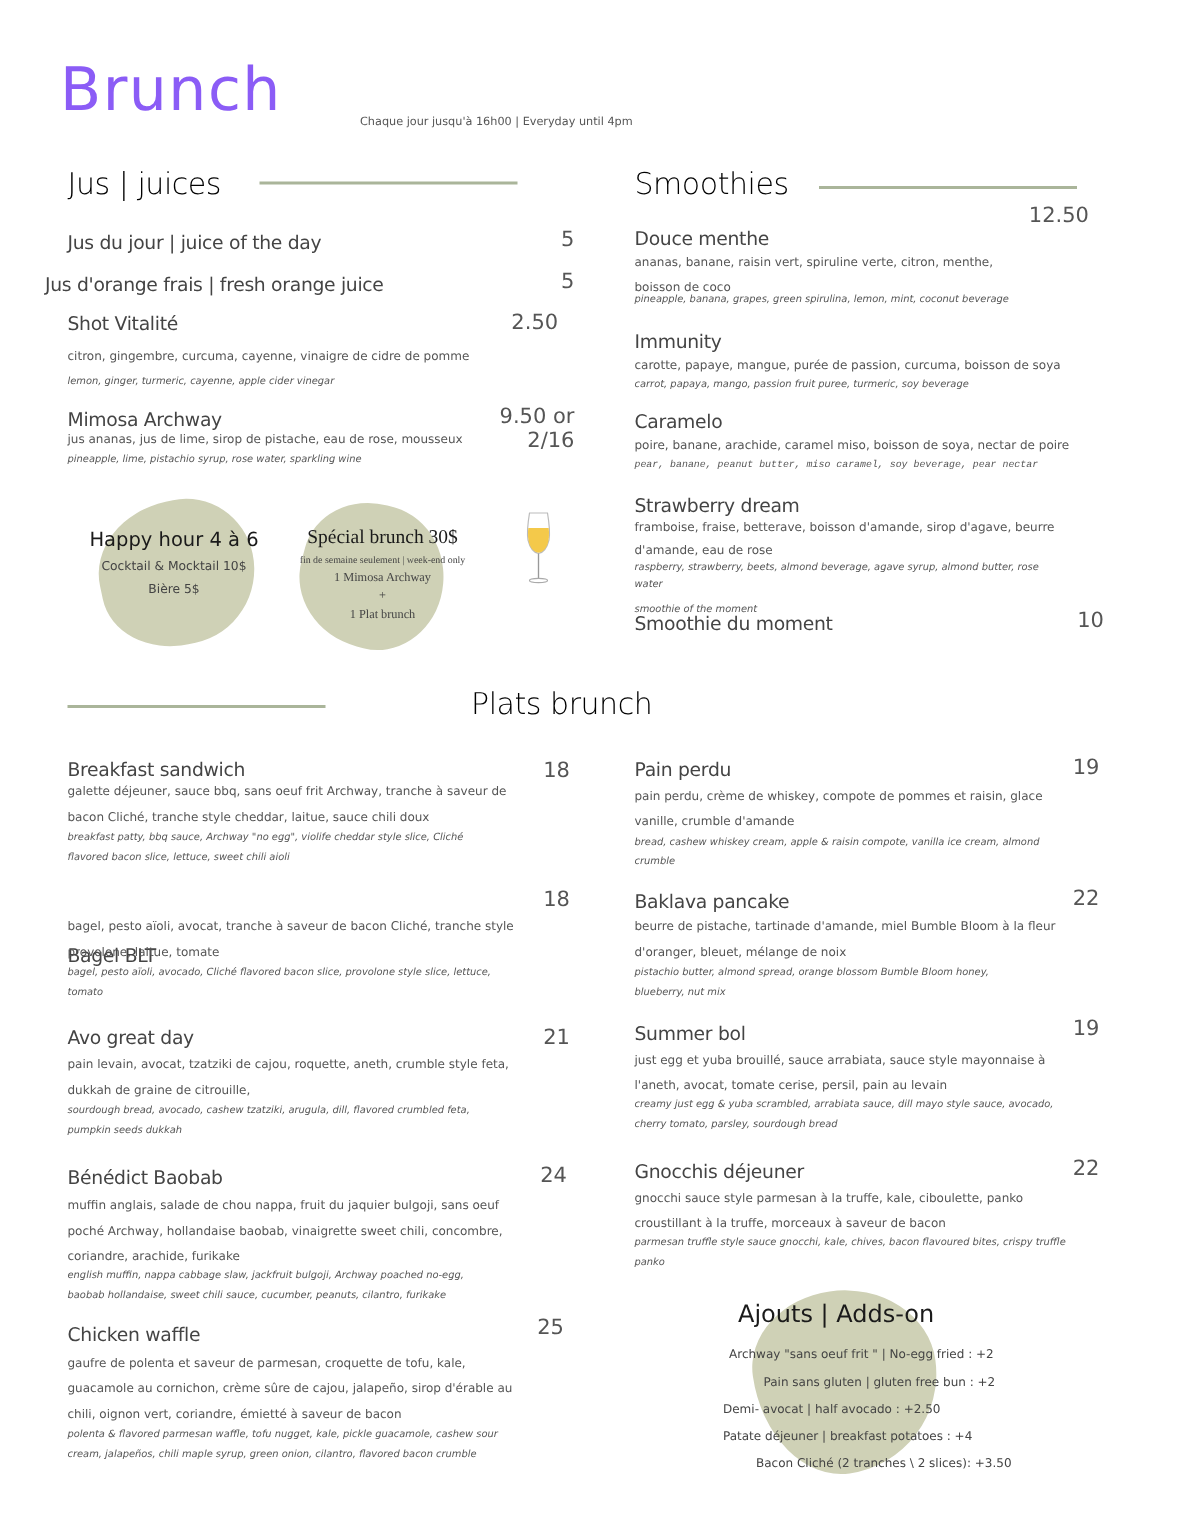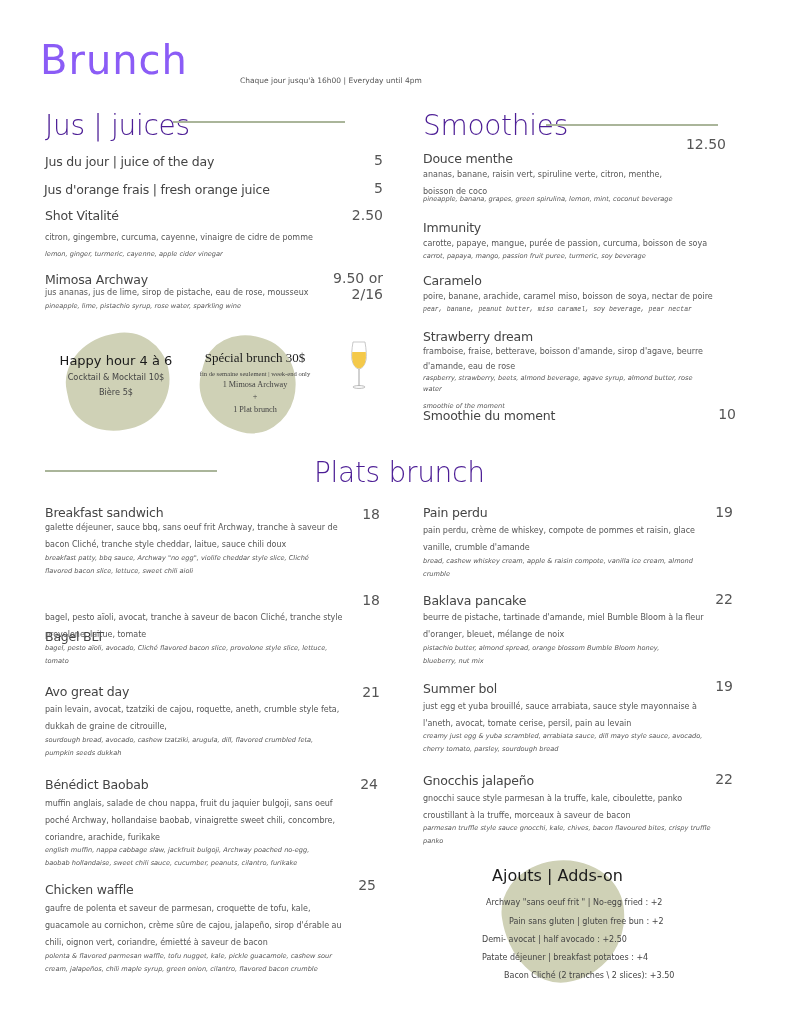--- a/index.html
+++ b/index.html
@@ -2,21 +2,21 @@
 <html><head>
 <meta charset="utf-8">
 <style>
   html, body { margin:0; padding:0; background:#ffffff; }
   body { width:791px; height:1024px; position:relative; overflow:hidden;
          font-family:"DejaVu Sans", "Liberation Sans", sans-serif; color:#4a4a4a; }
   .abs { position:absolute; }
   .title { font-size:40px; font-weight:400; color:#8b5cf6; letter-spacing:1px; line-height:1;
            font-family:"DejaVu Sans", sans-serif; }
   .subtitle { font-size:7.5px; color:#555; }
-  .sec-title { font-size:28px; color:#4c1d95; font-weight:300; line-height:1; letter-spacing:-0.3px; }
+  .sec-title { font-size:20px; color:#000000; font-weight:300; line-height:1; letter-spacing:-0.3px; }
   .rule { height:2px; background:#aab59a; }
   .item-name { font-size:12.5px; color:#444; line-height:1.2; letter-spacing:-0.2px; }
   .price { font-size:14px; color:#555; text-align:right; }
   .desc-fr { font-size:8px; color:#555; line-height:17px; }
   .desc-en { font-size:6.6px; color:#555; font-style:italic; line-height:13px; }
   .blob { position:absolute; background:#cfd1b6; }
   .promo-title { font-size:13px; color:#1a1a1a; text-align:center; font-weight:500; }
   .promo-line { font-size:8.2px; color:#444; text-align:center; line-height:15px; }
   .addon-title { font-size:16px; color:#1a1a1a; }
   .addon-line { font-size:8px; color:#444; white-space:nowrap; }
@@ -27,25 +27,25 @@
 <div class="abs title" style="left:40px; top:40px;">Brunch</div>
 <div class="abs subtitle" style="left:240px; top:76px;">Chaque jour jusqu'à 16h00  |  Everyday until 4pm</div>
 
 <div class="abs sec-title" style="left:45px; top:112px;">Jus | juices</div>
 <div class="abs rule" style="left:173px; top:121px; width:172px;"></div>
 
 <div>
   <div class="abs item-name" style="left:45px; top:154px;">Jus du jour | juice of the day</div>
   <div class="abs price" style="left:330px; width:53px; top:152px;">5</div>
 
-  <div class="abs item-name" style="left:44px; top:182px;text-align:center;">Jus d'orange frais | fresh orange juice</div>
+  <div class="abs item-name" style="left:30px; top:182px;text-align:center;">Jus d'orange frais | fresh orange juice</div>
   <div class="abs price" style="left:330px; width:53px; top:180px;">5</div>
 
   <div class="abs item-name" style="left:45px; top:208px;">Shot Vitalité</div>
-  <div class="abs price" style="left:330px; width:53px; top:207px;">2.50</div>
+  <div class="abs price" style="left:330px; width:53px; top:207px;text-align:center;">2.50</div>
   <div class="abs desc-fr" style="left:45px; top:229px;">citron, gingembre, curcuma, cayenne, vinaigre de cidre de pomme</div>
   <div class="abs desc-en" style="left:45px; top:248px;">lemon, ginger, turmeric, cayenne, apple cider vinegar</div>
 
   <div class="abs item-name" style="left:45px; top:272px;">Mimosa Archway</div>
   <div class="abs price" style="left:300px; width:83px; top:270px;">9.50 or 2/16</div>
   <div class="abs desc-fr" style="left:45px; top:286px; line-height:13px;">jus ananas, jus de lime, sirop de pistache, eau de rose, mousseux</div>
   <div class="abs desc-en" style="left:45px; top:300px;">pineapple, lime, pistachio syrup, rose water, sparkling wine</div>
 </div>
 
 <div class="blob" style="left:66px; top:334px; width:104px; height:96px; border-radius:55% 45% 50% 50% / 50% 50% 55% 45%; transform:rotate(-12deg);"></div>
@@ -138,21 +138,21 @@
   <div class="abs item-name" style="left:423px; top:593px;">Baklava pancake</div>
   <div class="abs price" style="left:700px; width:33px; top:591px;">22</div>
   <div class="abs desc-fr" style="left:423px; top:609px; width:290px;">beurre de pistache, tartinade d'amande, miel Bumble Bloom à la fleur d'oranger, bleuet, mélange de noix</div>
   <div class="abs desc-en" style="left:423px; top:642px; width:260px;">pistachio butter, almond spread, orange blossom Bumble Bloom honey, blueberry, nut mix</div>
 
   <div class="abs item-name" style="left:423px; top:681px;">Summer bol</div>
   <div class="abs price" style="left:700px; width:33px; top:678px;">19</div>
   <div class="abs desc-fr" style="left:423px; top:698px; width:290px;">just egg et yuba brouillé, sauce arrabiata, sauce style mayonnaise à l'aneth, avocat, tomate cerise, persil, pain au levain</div>
   <div class="abs desc-en" style="left:423px; top:730px; width:300px;">creamy just egg &amp; yuba scrambled, arrabiata sauce, dill mayo style sauce, avocado, cherry tomato, parsley, sourdough bread</div>
 
-  <div class="abs item-name" style="left:423px; top:773px;">Gnocchis jalapeño</div>
+  <div class="abs item-name" style="left:423px; top:773px;">Gnocchis déjeuner</div>
   <div class="abs price" style="left:700px; width:33px; top:771px;">22</div>
   <div class="abs desc-fr" style="left:423px; top:790px; width:300px;">gnocchi sauce style parmesan à la truffe, kale, ciboulette, panko croustillant à la truffe, morceaux à saveur de bacon</div>
   <div class="abs desc-en" style="left:423px; top:822px; width:300px;">parmesan truffle style sauce gnocchi, kale, chives, bacon flavoured bites, crispy truffle panko</div>
 </div>
 
 <div class="blob" style="left:503px; top:860px; width:122px; height:122px; border-radius:48% 52% 55% 45% / 40% 45% 55% 60%; transform:rotate(-8deg);"></div>
 <div class="abs addon-title" style="left:492px; top:866px;">Ajouts | Adds-on</div>
 <div>
   <div class="abs addon-line" style="left:486px; top:898px;">Archway "sans oeuf frit " |  No-egg fried  : +2</div>
   <div class="abs addon-line" style="left:509px; top:917px;">Pain sans gluten | gluten free bun : +2</div>

